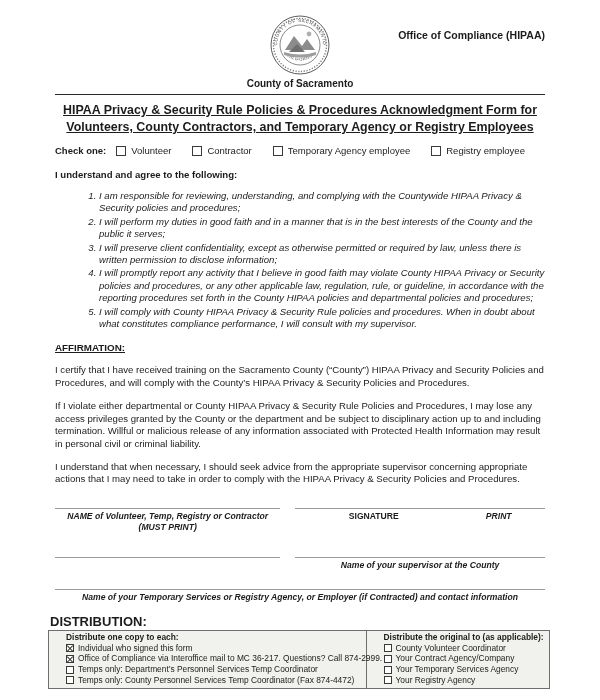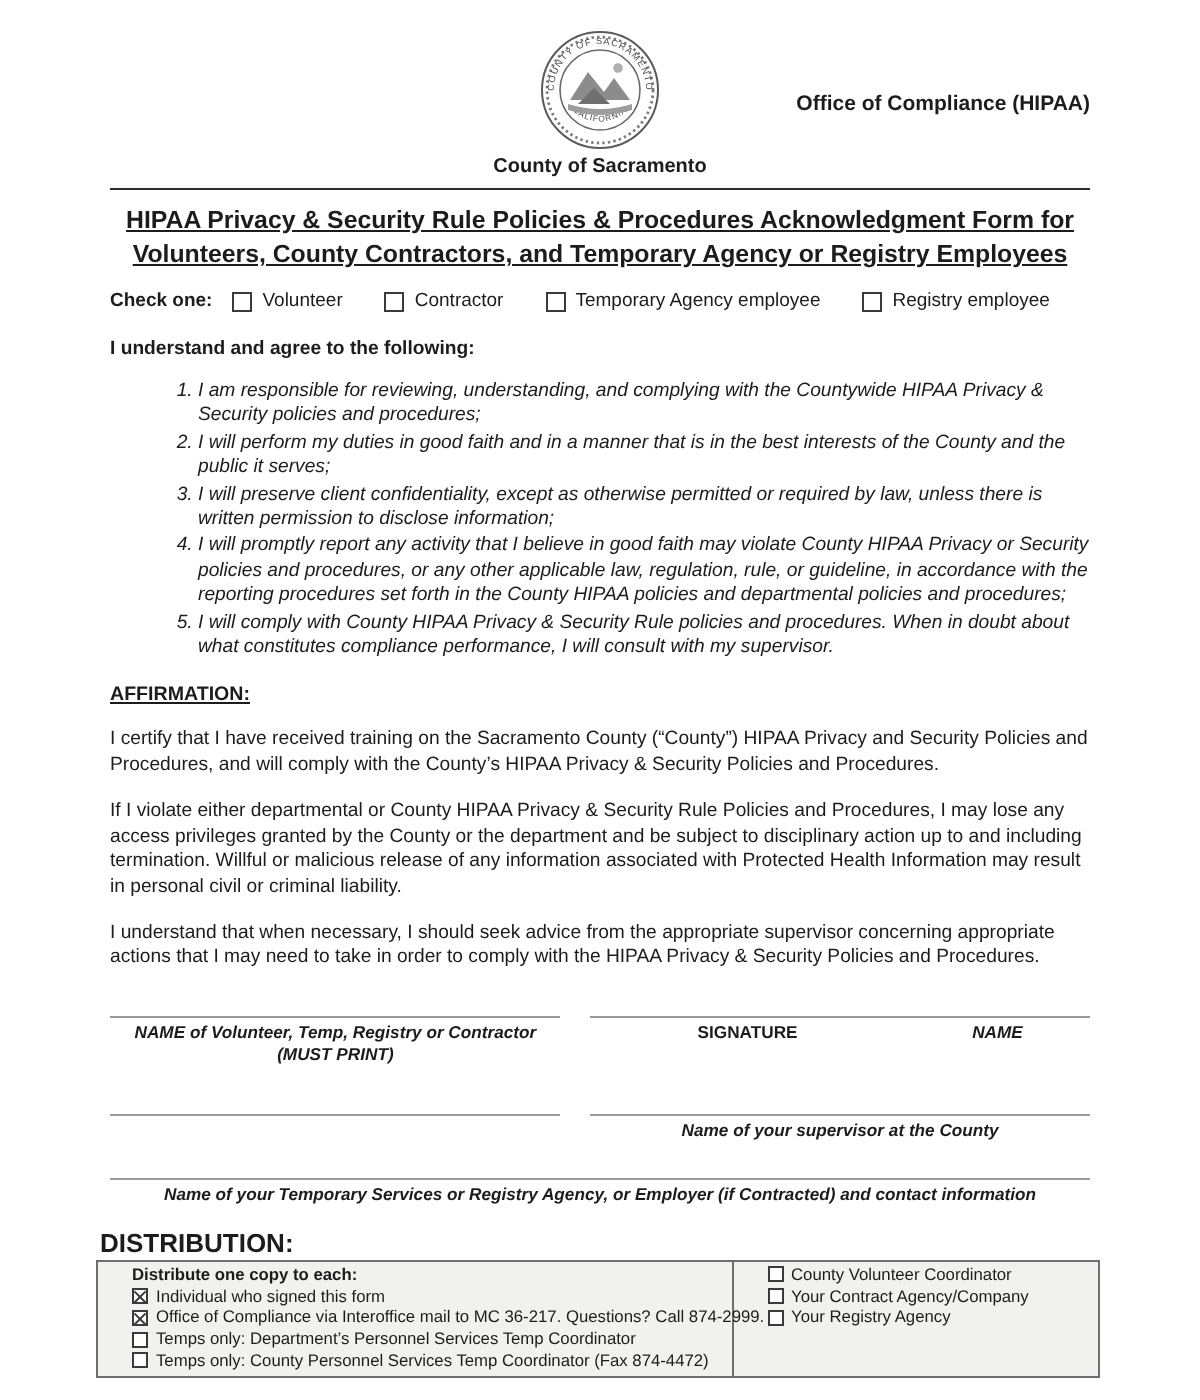--- a/index.html
+++ b/index.html
@@ -9,21 +9,21 @@
     position: relative;
     width: 600px; height: 700px;
     background: #ffffff;
     padding: 14px 55px 0 55px;
     overflow: hidden;
   }
 
   
   .hdr { position: relative; height: 80px; }
   .hdr-office {
-    position: absolute; right: 0; top: 32px;
+    position: absolute; right: 0; top: 15px;
     font-size: 10.5px; font-weight: bold;
   }
   .hdr-seal { position: absolute; left: 50%; transform: translateX(-50%); top: 0; }
   .hdr-county {
     position: absolute; left: 50%; transform: translateX(-50%); top: 64px;
     font-size: 10px; font-weight: bold; white-space: nowrap;
   }
   .rule { border: none; border-top: 1.6px solid #2a2a2a; margin-top: 0px; }
 
   
@@ -196,21 +196,21 @@
         <span class="sig-line"></span>
         <div class="sig-label">
           <div>NAME of Volunteer, Temp, Registry or Contractor</div>
           <div>(MUST PRINT)</div>
         </div>
       </div>
       <div class="sig-col-right">
         <span class="sig-line"></span>
         <div class="sig-dual">
           <span class="sg">SIGNATURE</span>
-          <span class="dt">NAME</span>
+          <span class="dt">PRINT</span>
         </div>
       </div>
     </div>
 
     <div class="sig-row sig-row2">
       <div class="sig-col-left">
         <span class="sig-line"></span>
       </div>
       <div class="sig-col-right">
         <span class="sig-line"></span>
@@ -239,27 +239,32 @@
       <div class="dist-item">
         <span class="cb small"></span>
         <span>Temps only:  Department’s Personnel Services Temp Coordinator</span>
       </div>
       <div class="dist-item">
         <span class="cb small"></span>
         <span>Temps only: County Personnel Services Temp Coordinator (Fax 874-4472)</span>
       </div>
     </div>
     <div class="dist-col right">
+      <div class="dist-header">Distribute the original to (as applicable):</div>
       <div class="dist-item">
         <span class="cb small"></span>
         <span>County Volunteer Coordinator</span>
       </div>
       <div class="dist-item">
         <span class="cb small"></span>
         <span>Your Contract Agency/Company</span>
+      </div>
+      <div class="dist-item">
+        <span class="cb small"></span>
+        <span>Your Temporary Services Agency</span>
       </div>
       <div class="dist-item">
         <span class="cb small"></span>
         <span>Your Registry Agency</span>
       </div>
     </div>
   </div>
 
   <div class="footer">
     <span>HIPAA Acknowledgement Form-Volunteers, Temps, Registry and Contractors</span>

